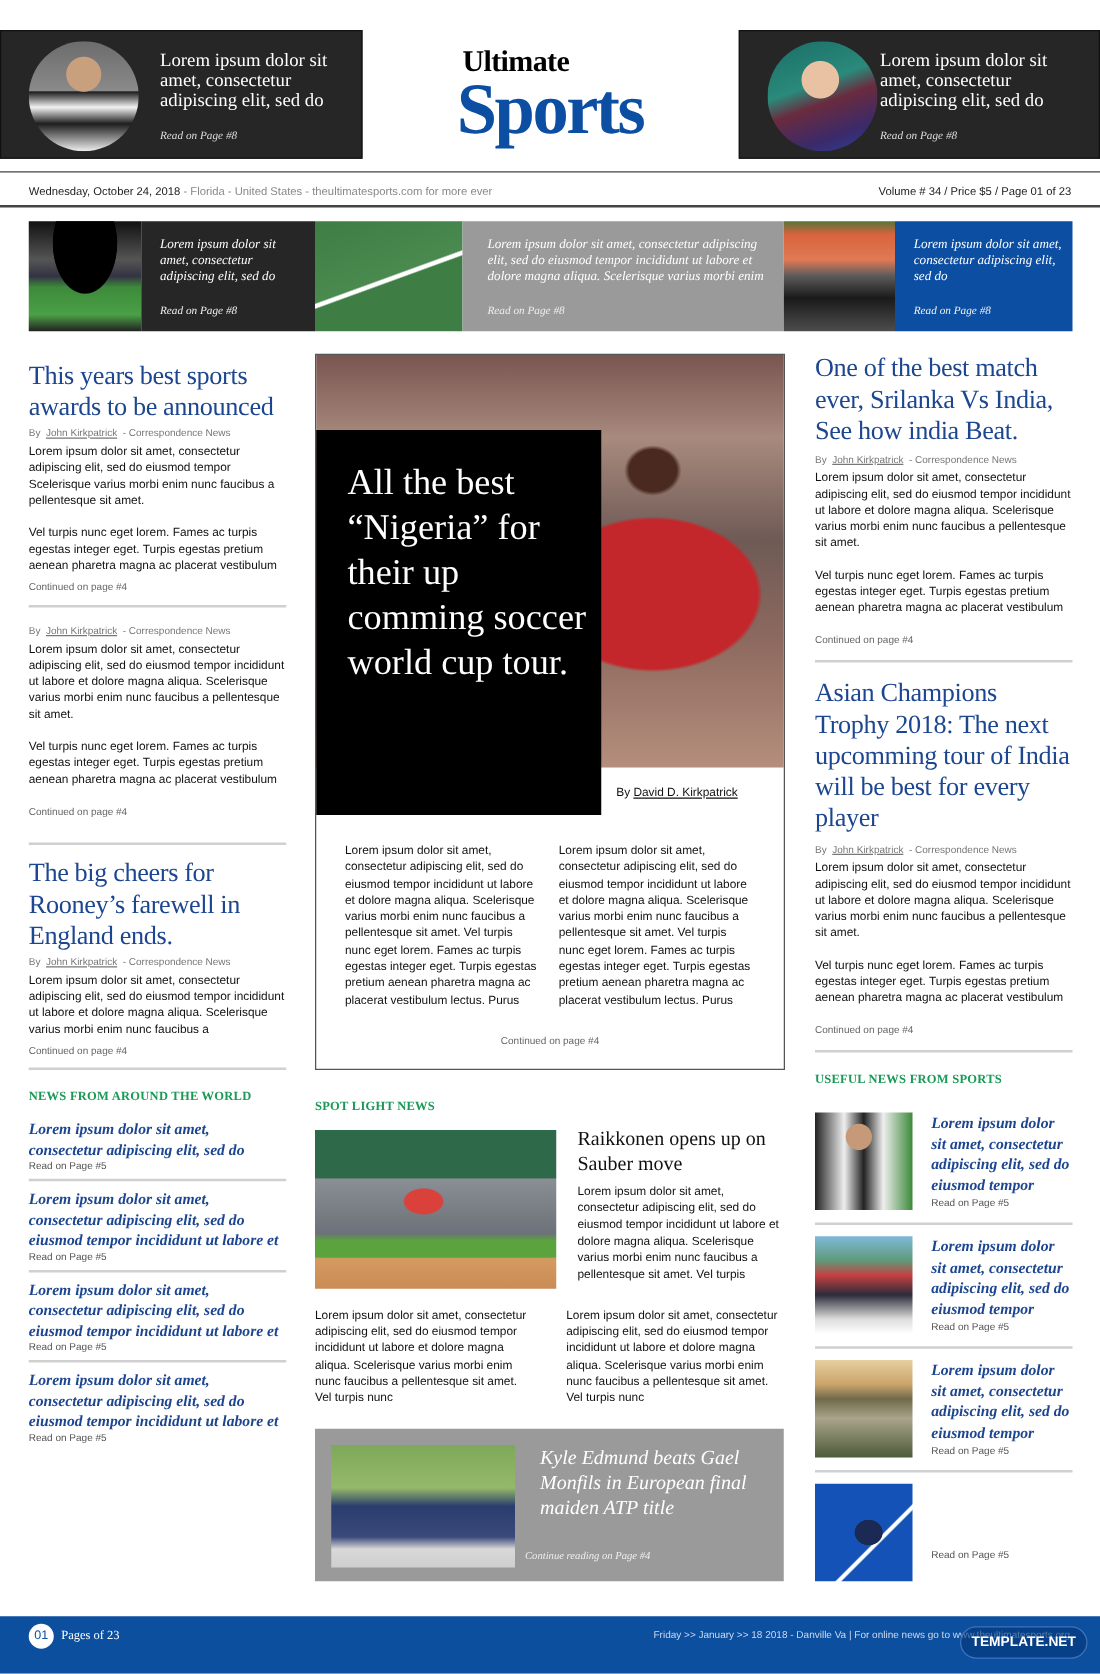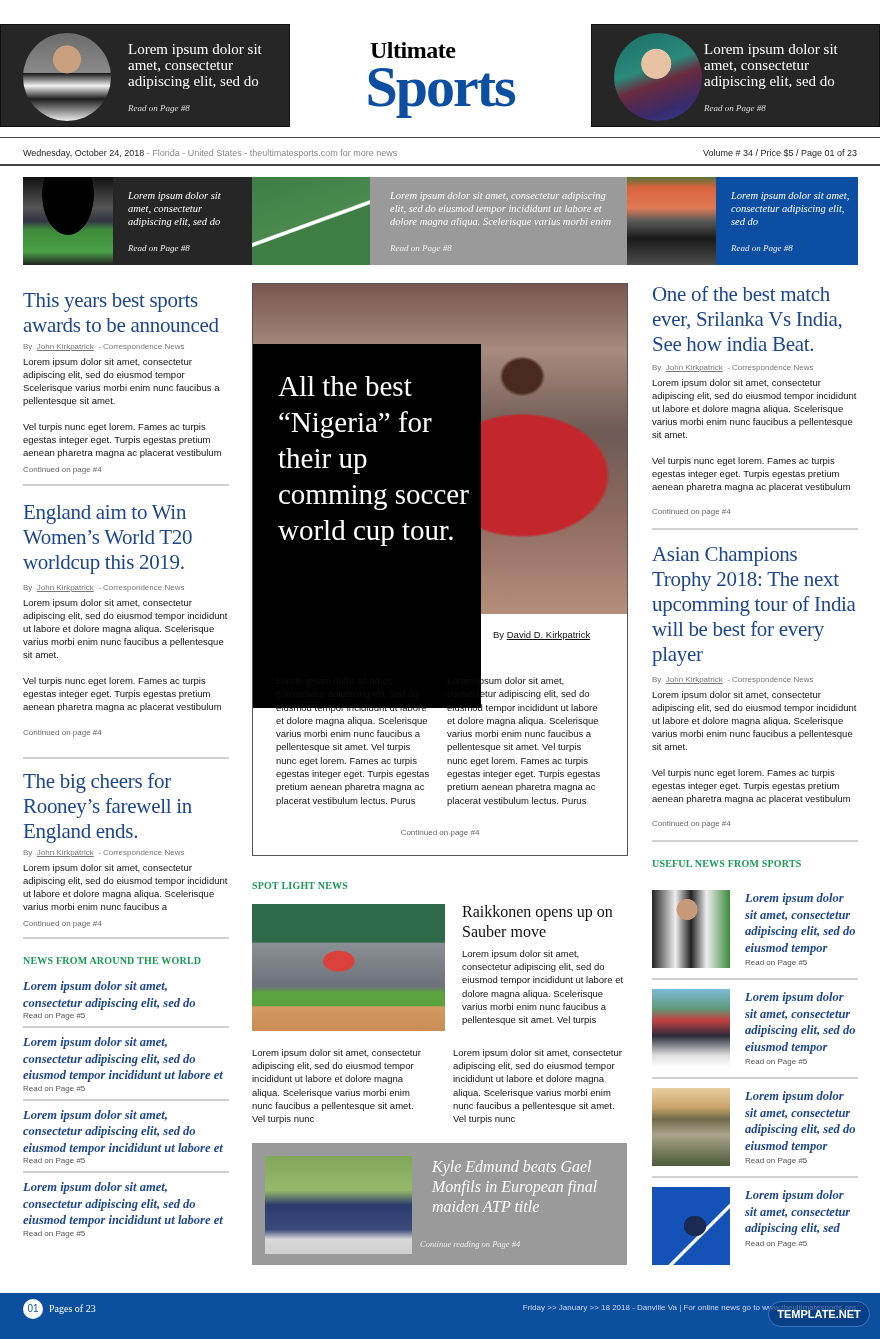--- a/index.html
+++ b/index.html
@@ -38,21 +38,21 @@
   .cont { font-size: 8px; color: #666; margin-top: 6px; }
   .hr { height: 2px; background: #d0d0d0; }
   .section-label { font-family: "Liberation Serif", serif; color: #1a9a55; font-size: 10px; font-weight: bold; letter-spacing: 0.2px; }
 
   .wnews { font-family: "Liberation Serif", serif; font-style: italic; font-weight: bold; color: #1d4690; font-size: 12.5px; line-height: 16.5px; }
   .read5 { font-size: 8px; color: #555; }
 
   
   .feature { position: absolute; left: 252px; top: 283px; width: 376px; height: 573px; border: 1px solid #555; }
   .feat-photo { position: absolute; left: 0; top: 0; width: 374px; height: 330px; overflow: hidden; }
-  .feat-box { position: absolute; left: 0; top: 60px; width: 228px; height: 364px; background: #000; }
+  .feat-box { position: absolute; left: 0; top: 60px; width: 228px; height: 308px; background: #000; }
   .feat-title { position: absolute; left: 25px; top: 24px; width: 200px; color: #fff; font-family: "Liberation Serif", serif; font-size: 29px; line-height: 36px; }
   .feat-by { position: absolute; left: 240px; top: 345px; font-size: 9.5px; color: #111; }
   .feat-col { position: absolute; top: 390px; width: 155px; font-size: 9.5px; line-height: 13.3px; color: #111; }
   .feat-cont { position: absolute; left: 0; width: 374px; top: 544px; text-align: center; font-size: 8px; color: #666; }
 
   
   .footer { position: absolute; left: 0; top: 1293px; width: 880px; height: 46px; background: #0b4f9e; }
   .pg-circle { position: absolute; left: 23px; top: 6px; width: 20px; height: 20px; border-radius: 50%; background: #fff; color: #0b4f9e; font-family: Liberation Sans, sans-serif; font-size: 10px; text-align: center; line-height: 20px; }
   .pg-text { position: absolute; left: 49px; top: 10px; color: #fff; font-family: "Liberation Serif", serif; font-size: 10px; }
   .ft-right { position: absolute; right: 24px; top: 10px; color: #cdd9ee; font-size: 8px; }
@@ -70,21 +70,21 @@
 <div class="logo-top">Ultimate</div>
 <div class="logo-main">Sports</div>
 
 <div class="promo" style="left:591px; width:289px;">
   <div class="circle" style="background: radial-gradient(circle at 48% 35%, #e8c2a2 0 20%, transparent 21%), linear-gradient(160deg,#1b6d66 0%,#2a8a7b 40%,#6a2b3e 55%,#3a2a6a 80%,#2e3f9e 100%);"></div>
   <div class="ptext" style="left:112px;">Lorem ipsum dolor sit amet, consectetur adipiscing elit, sed do</div>
   <div class="pread" style="left:112px;">Read on Page #8</div>
 </div>
 
 <div class="rule-top"></div>
-<div class="dateline"><b>Wednesday, October 24, 2018</b><span>  -   Florida  - United States  -  theultimatesports.com for more news</span></div>
+<div class="dateline"><b>Wednesday, October 24, 2018</b><span>  -   Florida  - United States  -  theultimatesports.com for more ever</span></div>
 <div class="volline">Volume # 34  /  Price $5  / Page 01 of 23</div>
 <div class="rule-bot"></div>
 
 <div class="strip">
   <div class="cell" style="left:0;width:90px;background:radial-gradient(ellipse at 50% 20%, #000 0 40%, transparent 41%), linear-gradient(180deg,#111 0%,#555 35%,#334 50%,#3d8a3a 60%,#4aa046 85%,#222 100%);"></div>
   <div class="cell" style="left:90px;width:139px;background:#262626;">
     <div class="stext" style="left:15px;top:12px;width:115px;">Lorem ipsum dolor sit amet, consectetur adipiscing elit, sed do</div>
     <div class="sread" style="left:15px;top:66px;">Read on Page #8</div>
   </div>
   <div class="cell" style="left:229px;width:118px;background:linear-gradient(160deg,#3e7e45 0%,#4a8a4f 50%,#fff 51%,#fff 53%,#3e7e45 54%);"></div>
@@ -105,21 +105,20 @@
     <div class="byline"><span>By</span>&nbsp;&nbsp;<u>John Kirkpatrick</u>&nbsp;&nbsp;<span>-  Correspondence News</span></div>
     <div class="body">
         <p>Lorem ipsum dolor sit amet, consectetur adipiscing elit, sed do eiusmod tempor Scelerisque varius morbi enim nunc faucibus a pellentesque sit amet.</p>
         <p>Vel turpis nunc eget lorem. Fames ac turpis egestas integer eget. Turpis egestas pretium aenean pharetra magna ac placerat vestibulum</p>
       </div>
     <div class="cont">Continued on page #4</div>
   </div>
   <div class="hr" style="margin-top:10px;"></div>
 
   <div style="margin-top:14px;">
-    <div class="headline">England aim to Win Women’s World T20 worldcup this 2019.</div>
     <div class="byline" style="margin-top:8px;"><span>By</span>&nbsp;&nbsp;<u>John Kirkpatrick</u>&nbsp;&nbsp;<span>-  Correspondence News</span></div>
     <div class="body">
         <p>Lorem ipsum dolor sit amet, consectetur adipiscing elit, sed do eiusmod tempor incididunt ut labore et dolore magna aliqua. Scelerisque varius morbi enim nunc faucibus a pellentesque sit amet.</p>
         <p>Vel turpis nunc eget lorem. Fames ac turpis egestas integer eget. Turpis egestas pretium aenean pharetra magna ac placerat vestibulum</p>
       </div>
     <div class="cont" style="margin-top:15px;">Continued on page #4</div>
   </div>
   <div class="hr" style="margin-top:20px;"></div>
 
   <div style="margin-top:10px;">
@@ -225,21 +224,20 @@
 </div>
 <div class="abs hr" style="left:652px; top:1077px; width:206px;"></div>
 <div class="abs" style="left:652px; top:1088px; width:206px; height:88px;">
   <div class="abs" style="left:0;top:0;width:78px;height:78px;background:linear-gradient(180deg,#e8cfa0 0%,#c9a46a 25%,#6f6a4a 40%,#a9a48a 60%,#4d5a3a 100%);"></div>
   <div class="abs wnews" style="left:93px;top:0;width:113px;">Lorem ipsum dolor sit amet, consectetur adipiscing elit, sed do eiusmod tempor</div>
   <div class="abs read5" style="left:93px;top:68px;">Read on Page #5</div>
 </div>
 <div class="abs hr" style="left:652px; top:1176px; width:206px;"></div>
 <div class="abs" style="left:652px; top:1187px; width:206px; height:80px;">
   <div class="abs" style="left:0;top:0;width:78px;height:78px;background:radial-gradient(ellipse at 55% 50%, #1a2a55 0 18%, transparent 19%), linear-gradient(135deg,#1552b8 0%,#1552b8 60%,#fff 61%,#fff 63%,#1552b8 64%);"></div>
-  <div class="abs wnews" style="left:93px;top:0;width:113px;">Lorem ipsum dolor sit amet, consectetur adipiscing elit, sed</div>
   <div class="abs read5" style="left:93px;top:52px;">Read on Page #5</div>
 </div>
 
 <div class="footer">
   <div class="pg-circle">01</div>
   <div class="pg-text">Pages  of 23</div>
   <div class="ft-right">Friday &gt;&gt; January &gt;&gt; 18 2018  -  Danville Va   |    For online news go to www.theultimatesports.org</div>
   <div class="badge"><b>TEMPLATE.NET</b></div>
 </div>
 

